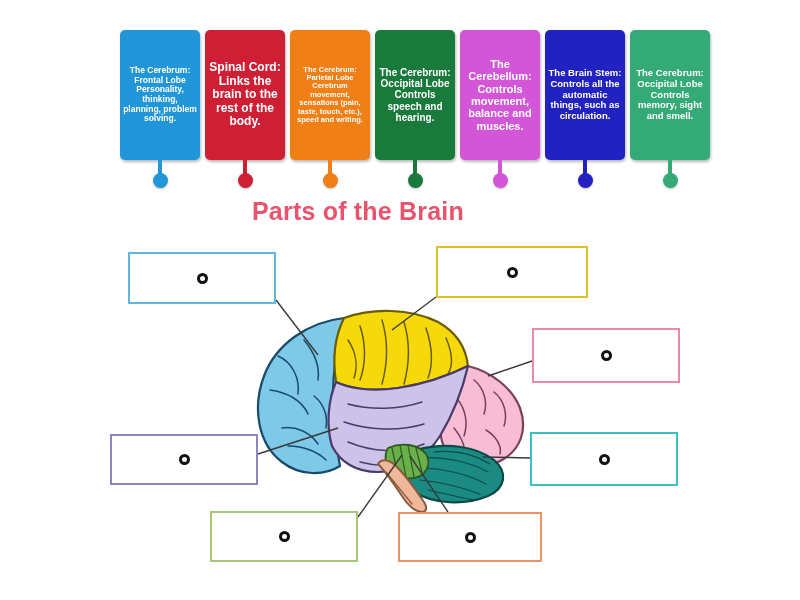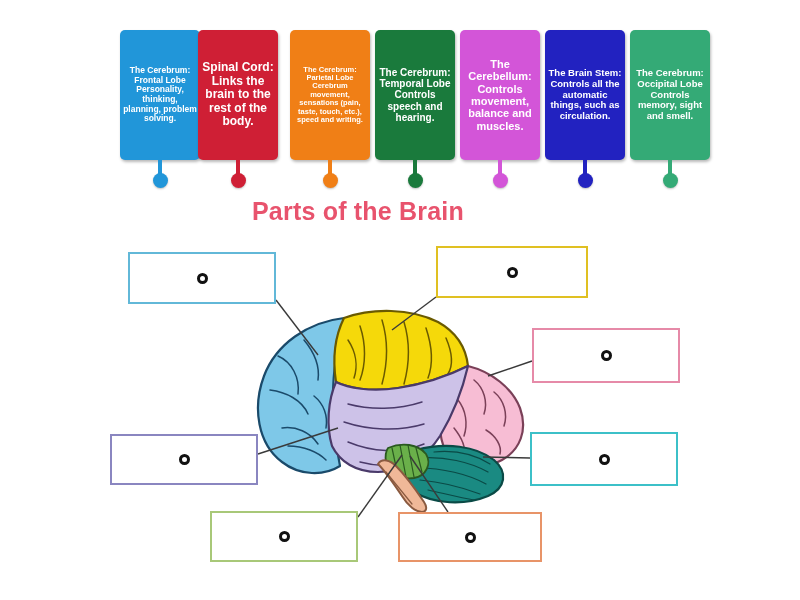--- a/index.html
+++ b/index.html
@@ -114,37 +114,37 @@
 <body>
 
 <div id="cards-tray">
     <div class="card-wrap" style="left: 104px;">
       <div class="card" style="background: rgb(33, 150, 217); font-size: 8.5px;">
         <span class="card-text">The Cerebrum: Frontal Lobe Personality, thinking, planning, problem solving.</span>
       </div>
       <div class="card-stem" style="background: rgb(33, 150, 217);"></div>
       <div class="card-dot" style="background: rgb(33, 150, 217);"></div>
     </div>
-    <div class="card-wrap" style="left: 182px;">
+    <div class="card-wrap" style="left: 189px;">
       <div class="card" style="background: rgb(207, 31, 53); font-size: 12px;">
         <span class="card-text">Spinal Cord: Links the brain to the rest of the body.</span>
       </div>
       <div class="card-stem" style="background: rgb(207, 31, 53);"></div>
       <div class="card-dot" style="background: rgb(207, 31, 53);"></div>
     </div>
     <div class="card-wrap" style="left: 274px;">
       <div class="card" style="background: rgb(240, 127, 22); font-size: 7.5px;">
         <span class="card-text">The Cerebrum: Parietal Lobe Cerebrum movement, sensations (pain, taste, touch, etc.), speed and writing.</span>
       </div>
       <div class="card-stem" style="background: rgb(240, 127, 22);"></div>
       <div class="card-dot" style="background: rgb(240, 127, 22);"></div>
     </div>
     <div class="card-wrap" style="left: 359px;">
       <div class="card" style="background: rgb(26, 122, 60); font-size: 10px;">
-        <span class="card-text">The Cerebrum: Temporal Lobe Controls speech and hearing.</span>
+        <span class="card-text">The Cerebrum: Occipital Lobe Controls speech and hearing.</span>
       </div>
       <div class="card-stem" style="background: rgb(26, 122, 60);"></div>
       <div class="card-dot" style="background: rgb(26, 122, 60);"></div>
     </div>
     <div class="card-wrap" style="left: 444px;">
       <div class="card" style="background: rgb(211, 85, 216); font-size: 11px;">
         <span class="card-text">The Cerebellum: Controls movement, balance and muscles.</span>
       </div>
       <div class="card-stem" style="background: rgb(211, 85, 216);"></div>
       <div class="card-dot" style="background: rgb(211, 85, 216);"></div>

